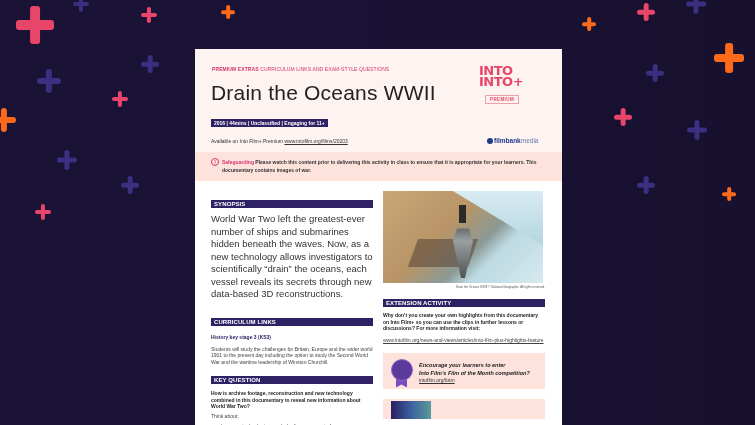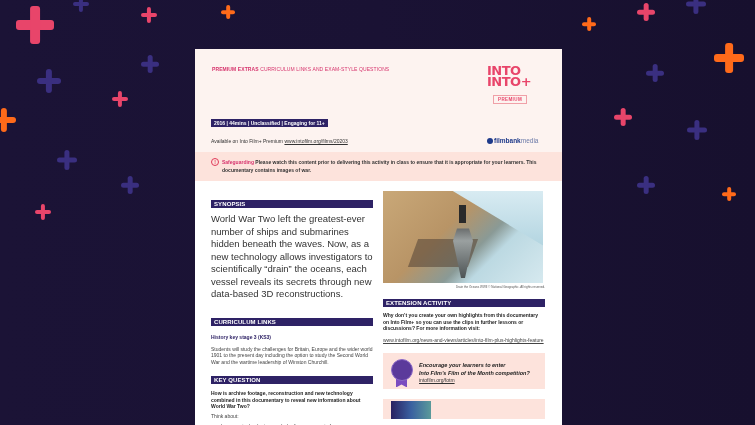--- a/index.html
+++ b/index.html
@@ -10,21 +10,21 @@
   .plus::before{left:0;top:50%;width:100%;height:26%;transform:translateY(-50%);}
   .plus::after{top:0;left:50%;height:100%;width:26%;transform:translateX(-50%);}
   .page{position:absolute;left:195px;top:49px;width:367px;height:380px;background:#fff;overflow:hidden;}
   .head{background:#fdf3f0;padding:0 0 0 0;height:103px;position:relative;}
   .kicker{position:absolute;left:17px;top:17px;font-size:5px;color:#d6336c;letter-spacing:0.1px;}
   .kicker b{font-weight:700;}
   .title{position:absolute;left:16px;top:32px;font-size:21px;color:#222;font-weight:400;letter-spacing:0.2px;}
   .meta{position:absolute;left:16px;top:70px;background:#2e2265;color:#fff;font-size:5px;font-weight:700;padding:1px 3px;}
   .avail{position:absolute;left:16px;top:89px;font-size:5px;color:#333;}
   .avail a{color:#333;text-decoration:underline;}
-  .logo{position:absolute;left:292px;top:16px;width:52px;}
+  .logo{position:absolute;left:284px;top:16px;width:52px;}
   .logo-txt{color:#e8456a;font-weight:900;font-size:13px;line-height:11px;font-family:"DejaVu Sans",sans-serif;letter-spacing:-0.5px;}
   .premium{margin-top:3px;margin-left:6px;border:1px solid #f0a0a8;color:#e8456a;font-size:4.5px;font-weight:700;padding:1px 4px;display:inline-block;letter-spacing:0.4px;}
   .filmbank{position:absolute;left:292px;top:88px;font-size:6.5px;color:#1e3a8a;font-weight:700;}
   .filmbank .m{font-weight:400;color:#6b7aa8;}
   .filmbank .dot{display:inline-block;width:6px;height:6px;border-radius:50%;background:#1e3a8a;vertical-align:-1px;margin-right:1px;}
   .safe{background:#fde3dc;height:29px;position:relative;}
   .safe .icon{position:absolute;left:16px;top:6px;width:6px;height:6px;border:1px solid #e03a5a;border-radius:50%;color:#e03a5a;font-size:5px;line-height:6px;text-align:center;font-weight:700;}
   .safe .txt{position:absolute;left:27px;top:6px;right:8px;font-size:5px;line-height:8px;color:#333;font-weight:700;}
   .safe .txt .lbl{color:#d6336c;}
   .sec-head{background:#2e2265;color:#fff;font-size:6px;font-weight:700;padding:1px 3px;letter-spacing:0.1px;}
@@ -70,20 +70,21 @@
     <div class="plus" style="left: 646px; top: 64px; width: 18px; height: 18px; color: rgb(58, 47, 128);"></div>
     <div class="plus" style="left: 614px; top: 108px; width: 18px; height: 18px; color: rgb(232, 69, 106);"></div>
     <div class="plus" style="left: 687px; top: 120px; width: 20px; height: 20px; color: rgb(58, 47, 128);"></div>
     <div class="plus" style="left: 637px; top: 176px; width: 18px; height: 18px; color: rgb(58, 47, 128);"></div>
     <div class="plus" style="left: 722px; top: 187px; width: 14px; height: 14px; color: rgb(255, 106, 26);"></div>
   </div>
 
 <div class="page">
   <div class="head">
     <div class="kicker"><b>PREMIUM EXTRAS</b><span> CURRICULUM LINKS AND EXAM-STYLE QUESTIONS</span></div>
+    <div class="title">Drain the Oceans WWII</div>
     <div class="meta">2016 | 44mins | Unclassified | Engaging for 11+</div>
     <div class="avail"><span>Available on Into Film+ Premium </span><a>www.intofilm.org/films/20203</a></div>
     <div class="logo">
       <div class="logo-txt">INTO</div>
       <div class="logo-txt">INTO+</div>
       <div class="premium">PREMIUM</div>
     </div>
     <div class="filmbank"><span class="dot"></span><span>filmbank</span><span class="m">media</span></div>
   </div>
 

